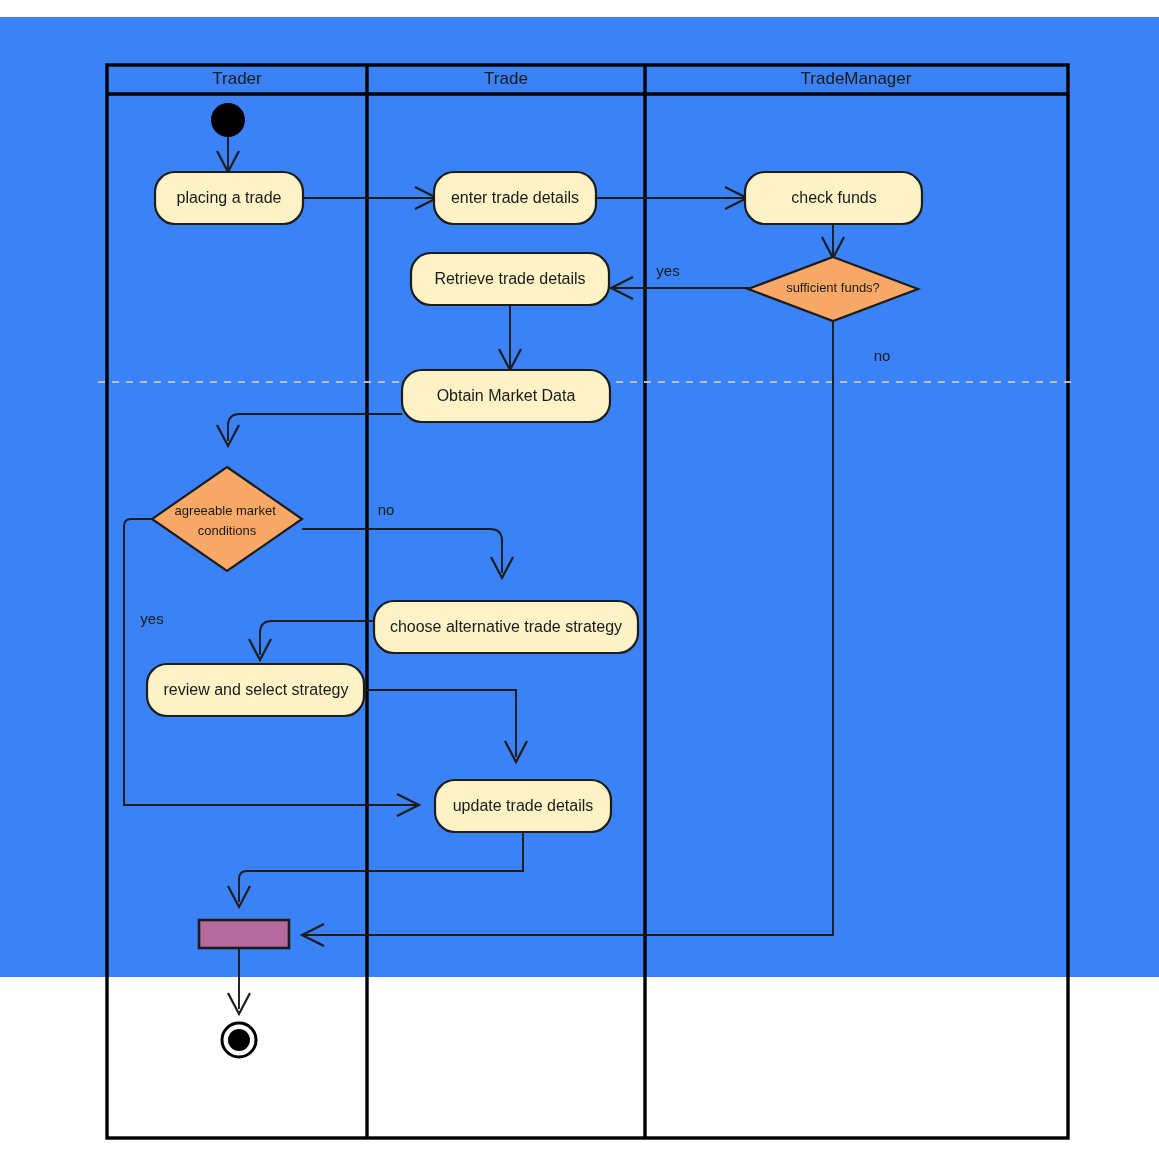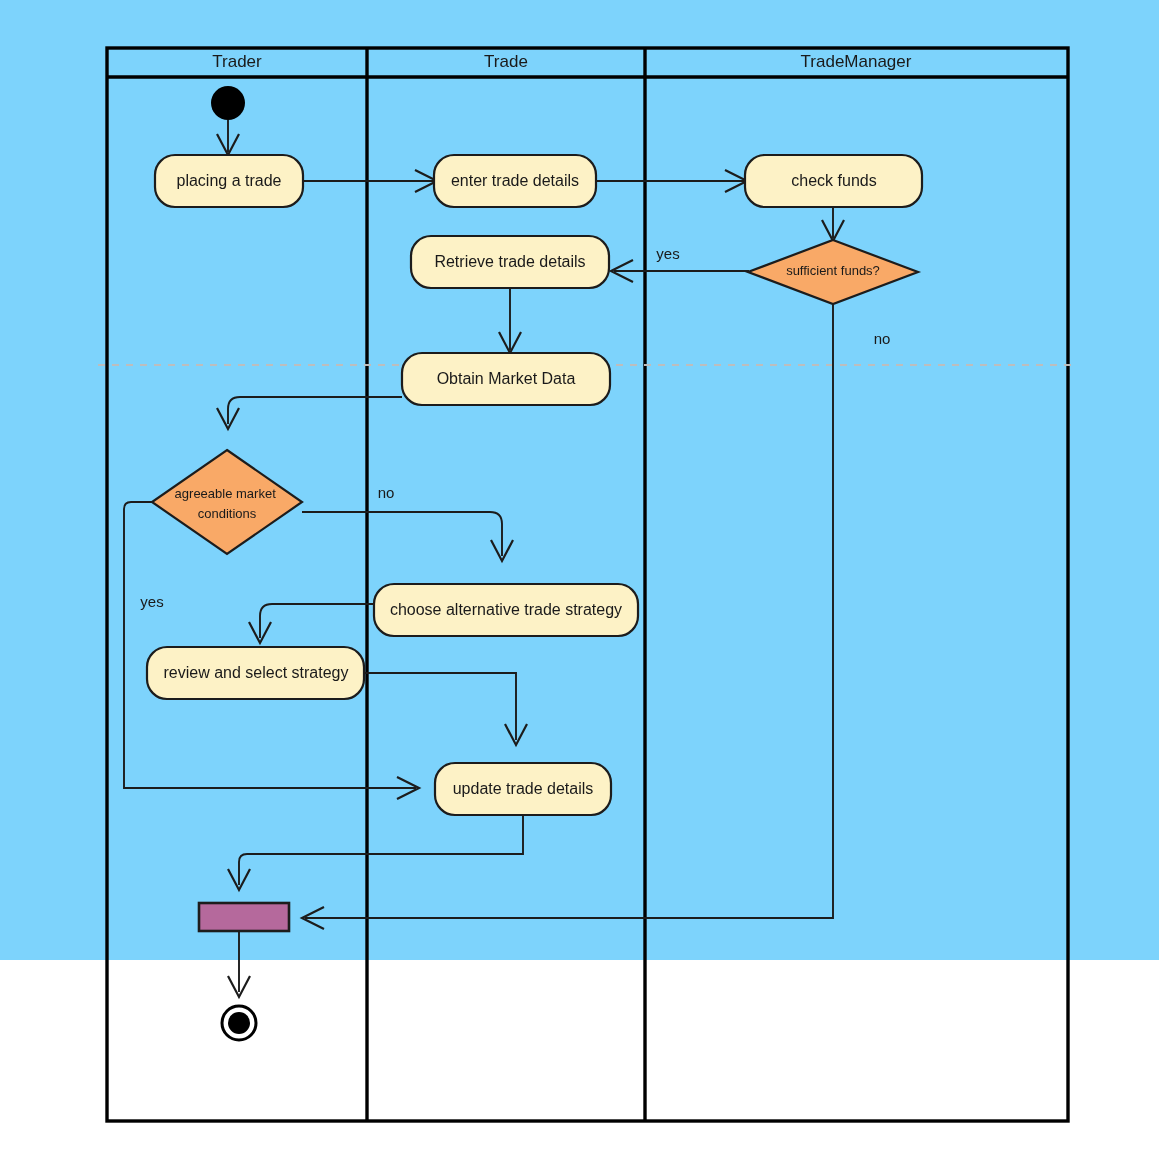--- a/index.html
+++ b/index.html
@@ -10,21 +10,22 @@
   body {
     width: 1159px;
     height: 1159px;
     font-family: "Liberation Sans", sans-serif;
     overflow: hidden;
   }
   #stage {
     position: relative;
     width: 1159px;
     height: 960px;
-    background: #7dd3fc;
+    background: #3b82f6;
+    margin-top: 17px;
   }
   #diagram-svg {
     position: absolute;
     left: 0;
     top: 0;
     width: 1159px;
     height: 1159px;
   }
   .lane-title {
     font-size: 17px;

